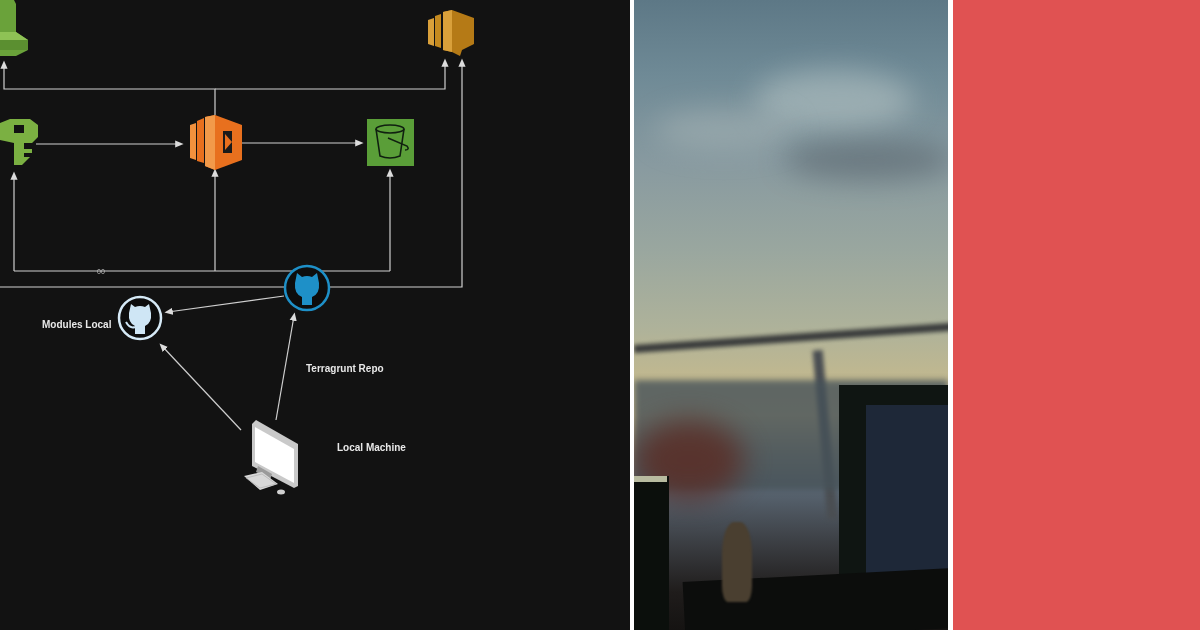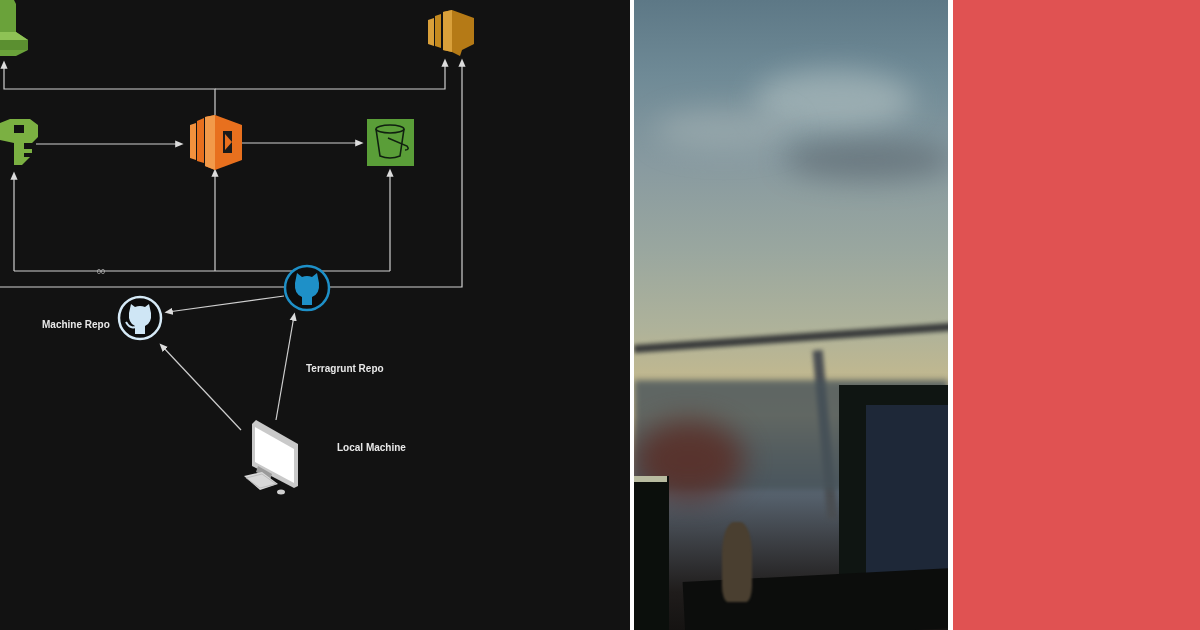--- a/index.html
+++ b/index.html
@@ -96,21 +96,21 @@
       <polygon points="252,424 256,420 298,444 298,486 294,488 252,466" fill="#c9c9c9"></polygon>
       <polygon points="255,427 294,449 294,483 255,462" fill="#ffffff"></polygon>
       <polygon points="258,466 272,474 270,480 256,472" fill="#9a9a9a"></polygon>
       <polygon points="244,476 262,472 278,484 260,490" fill="#d8d8d8"></polygon>
       <polygon points="246,478 262,474 276,484 260,488" fill="none" stroke="#aaa" stroke-width="0.6"></polygon>
       <ellipse cx="281" cy="492" rx="4" ry="2.5" fill="#d0d0d0"></ellipse>
     </g>
   </svg>
 
   <span class="lbl" style="left:306px;top:316px;margin-top:47px;">Terragrunt Repo</span>
-  <span class="lbl" style="left:42px;top:319px;">Machine Repo</span>
+  <span class="lbl" style="left:42px;top:319px;">Modules Local</span>
   <span class="lbl" style="left:309px;top:442px;padding-left:28px;">Local Machine</span>
 </div>
 
 <div class="panel" id="photo">
   <div class="blur" style="left:120px;top:70px;width:160px;height:60px;background:#b8c6c6;opacity:.55;"></div>
   <div class="blur" style="left:20px;top:110px;width:140px;height:40px;background:#aab7b8;opacity:.5;"></div>
   <div class="blur" style="left:150px;top:140px;width:170px;height:40px;background:#58646c;opacity:.6;"></div>
 
   <div style="position:absolute;left:0;top:345px;width:330px;height:8px;background:#3a3c3c;transform:rotate(-4deg);transform-origin:left;filter:blur(2px);"></div>
   <div style="position:absolute;left:186px;top:350px;width:10px;height:170px;background:#4a4e52;filter:blur(2px);transform:rotate(-5deg);"></div>

